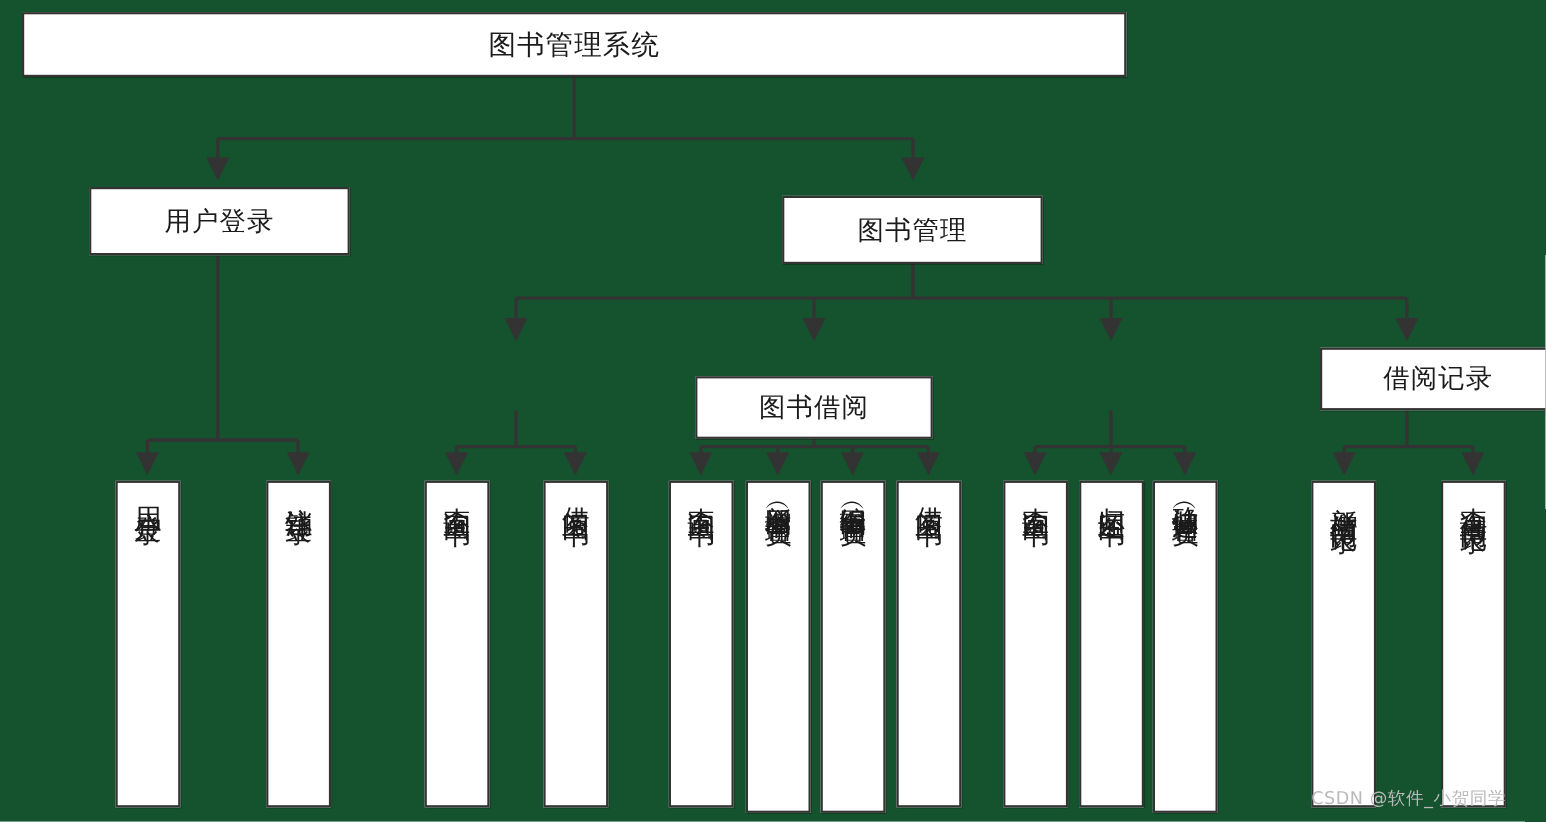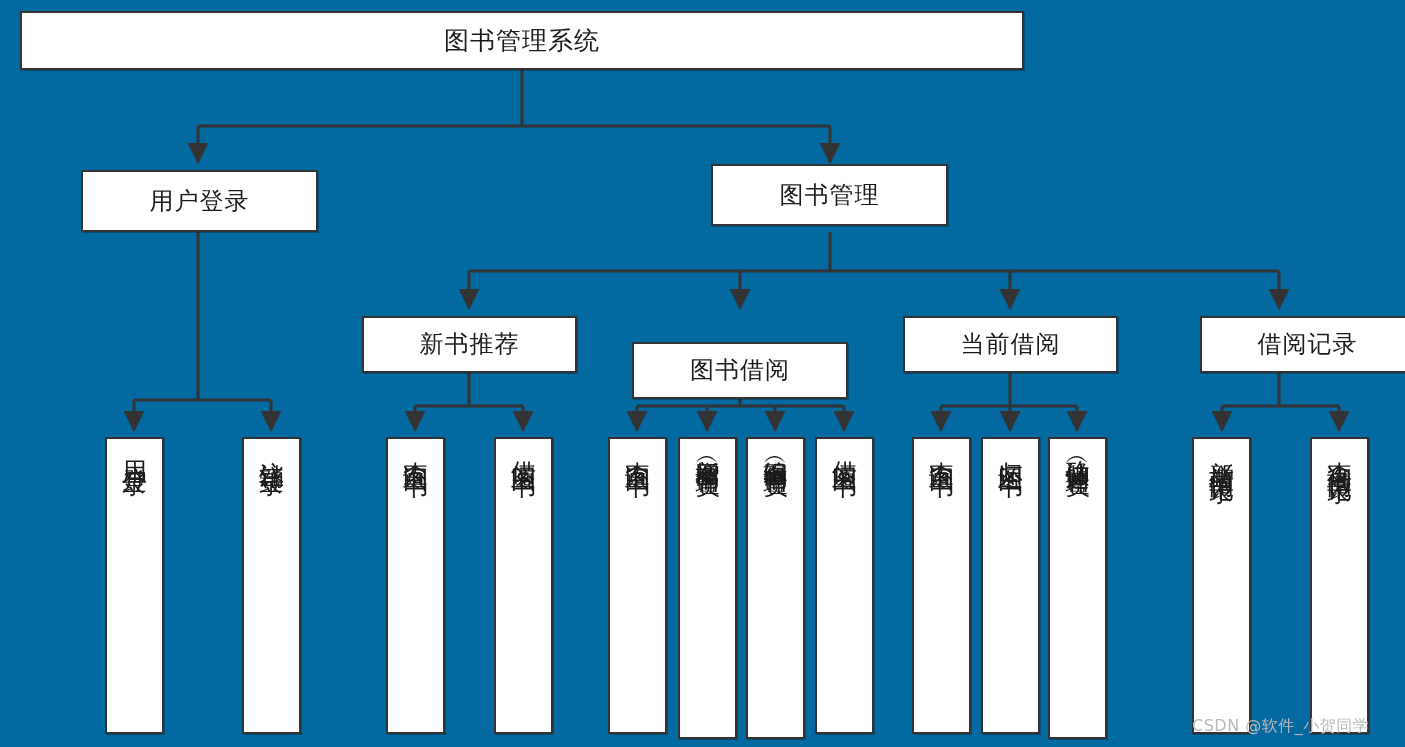--- a/index.html
+++ b/index.html
@@ -8,21 +8,21 @@
     padding: 0;
     background: #ffffff;
   }
   body {
     font-family: "DejaVu Sans", "Liberation Sans", sans-serif;
   }
   #diagram-root {
     position: relative;
     width: 1405px;
     height: 747px;
-    background: #0369a1;
+    background: #14532d;
     overflow: hidden;
   }
   #edges-layer {
     position: absolute;
     left: 0;
     top: 0;
     width: 1405px;
     height: 747px;
     pointer-events: none;
   }
@@ -133,33 +133,27 @@
     </g>
   </svg>
 
   <div class="node h root" style="left:20px; top:11px; width:1004px; height:59px;">
     <span class="node-label">图书管理系统</span>
   </div>
 
   <div class="node h" style="left:81px; top:170px; width:237px; height:62px;">
     <span class="node-label">用户登录</span>
   </div>
-  <div class="node h" style="left:711px; top:164px; width:237px; height:62px;">
+  <div class="node h" style="left:711px; top:178px; width:237px; height:62px;">
     <span class="node-label">图书管理</span>
   </div>
 
-  <div class="node h" style="left:362px; top:316px; width:215px; height:57px;">
-    <span class="node-label">新书推荐</span>
-  </div>
   <div class="node h" style="left:632px; top:316px; width:216px; height:57px;margin-top:26px;">
     <span class="node-label">图书借阅</span>
   </div>
-  <div class="node h" style="left:903px; top:316px; width:215px; height:57px;">
-    <span class="node-label">当前借阅</span>
-  </div>
   <div class="node h" style="left:1200px; top:316px; width:215px; height:57px;">
     <span class="node-label">借阅记录</span>
   </div>
 
   <div class="node v" style="left:105px; top:437px; width:59px; height:297px;">
     <span class="node-label">用户登录</span>
   </div>
   <div class="node v" style="left:242px; top:437px; width:59px; height:297px;">
     <span class="node-label">注销登录</span>
   </div>

